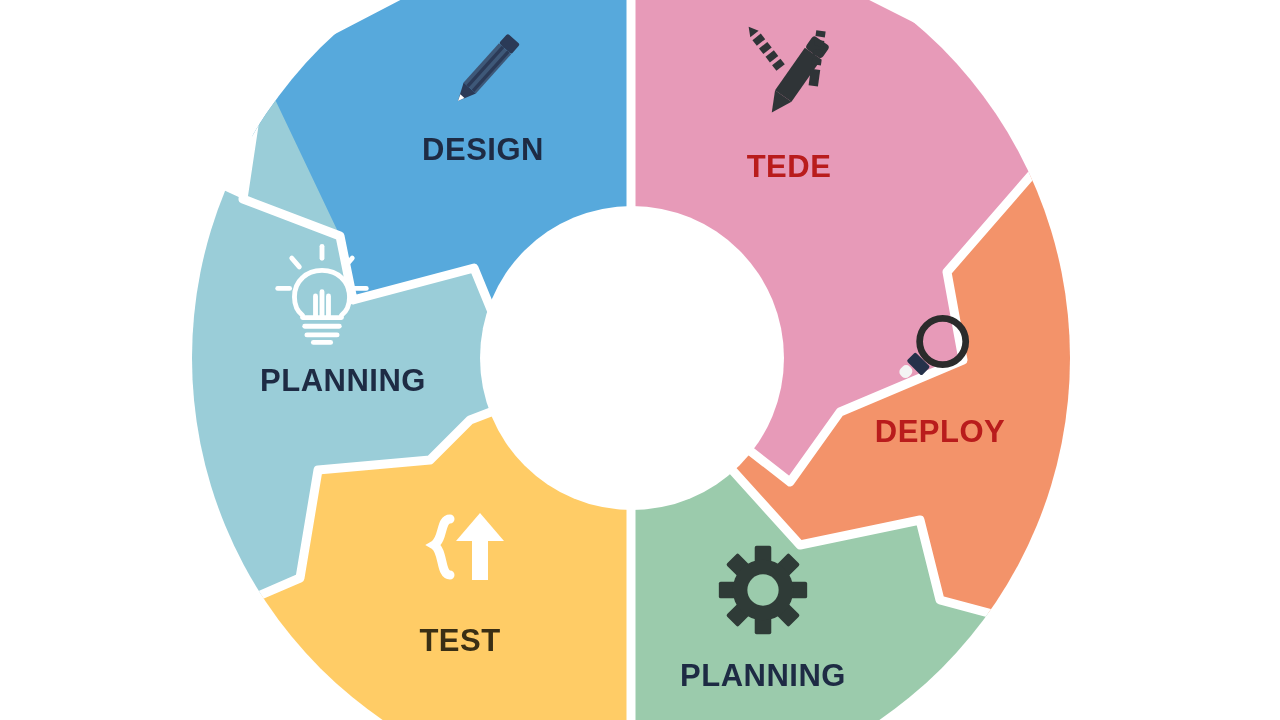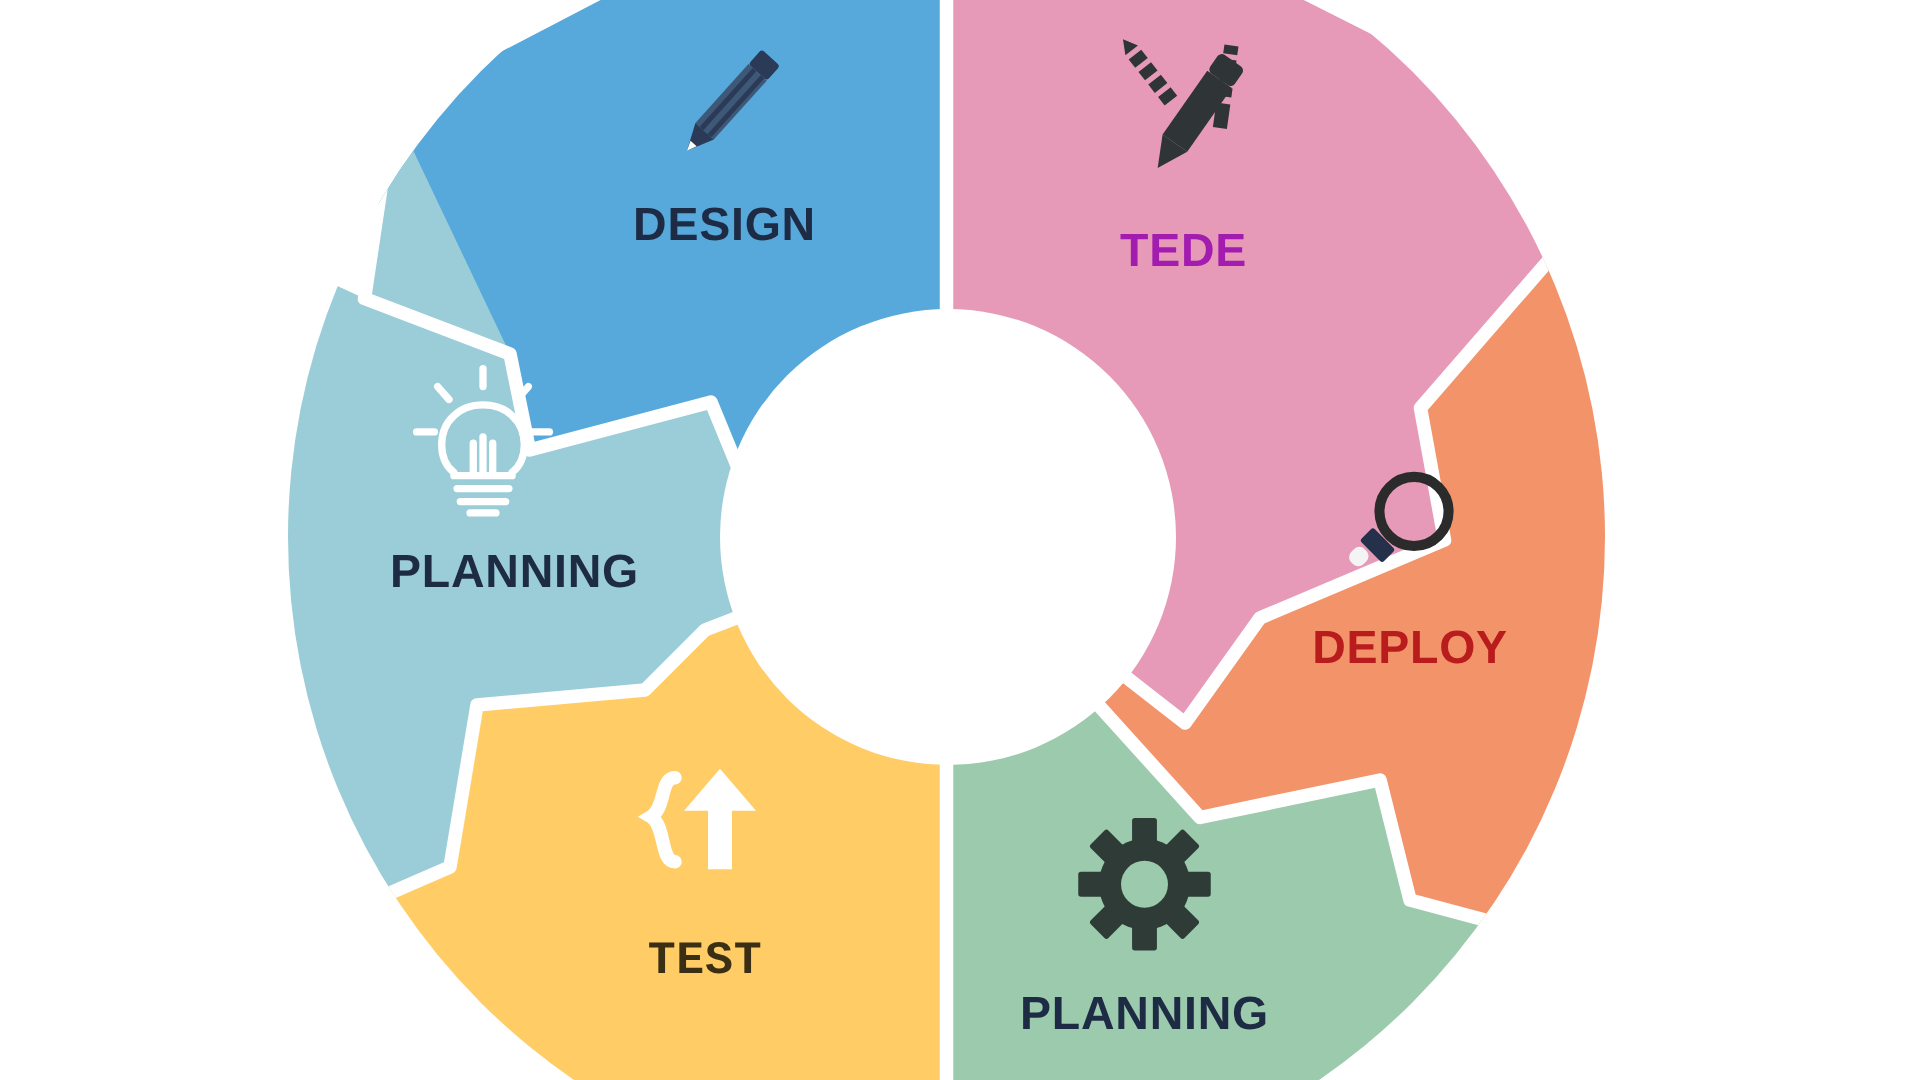--- a/index.html
+++ b/index.html
@@ -33,21 +33,21 @@
     letter-spacing: 0.5px;
     color: #1e2b44;
     white-space: nowrap;
     transform: translate(-50%, -50%);
     user-select: none;
   }
   .label-design { left: 483px; top: 150px; }
   .label-tede   { left: 789px; top: 167px; }
   .label-deploy { left: 940px; top: 432px; }
   .label-maintain { left: 763px; top: 676px; }
-  .label-test   { left: 470px; top: 641px; font-family: Liberation Mono, monospace; }
+  .label-test   { left: 460px; top: 641px; }
   .label-planning { left: 343px; top: 381px; }
   .seg-icon {
     position: absolute;
     transform: translate(-50%, -50%);
     user-select: none;
   }
   .icon-design { left: 487px; top: 70px; }
   .icon-tede   { left: 797px; top: 75px; }
   .icon-deploy { left: 935px; top: 355px; }
   .icon-maintain { left: 763px; top: 592px; }
@@ -243,19 +243,19 @@
         <line x1="56" y1="50" x2="56" y2="68"></line>
         <line x1="32" y1="70" x2="68" y2="70"></line>
         <line x1="34" y1="78" x2="66" y2="78"></line>
         <line x1="36" y1="86" x2="64" y2="86"></line>
         <line x1="42" y1="93" x2="58" y2="93"></line>
       </g>
     </svg>
   </div>
 
   <div class="seg-label label-design" style="color: rgb(30, 43, 68);">DESIGN</div>
-  <div class="seg-label label-tede" style="color: #a21caf;">TEDE</div>
+  <div class="seg-label label-tede" style="color: #b91c1c;">TEDE</div>
   <div class="seg-label label-deploy" style="color: #b91c1c;">DEPLOY</div>
   <div class="seg-label label-maintain" style="color: rgb(30, 43, 68);">PLANNING</div>
   <div class="seg-label label-test" style="color: rgb(58, 47, 20);">TEST</div>
   <div class="seg-label label-planning" style="color: rgb(30, 43, 68);">PLANNING</div>
 
 </div>
 
 </body></html>

